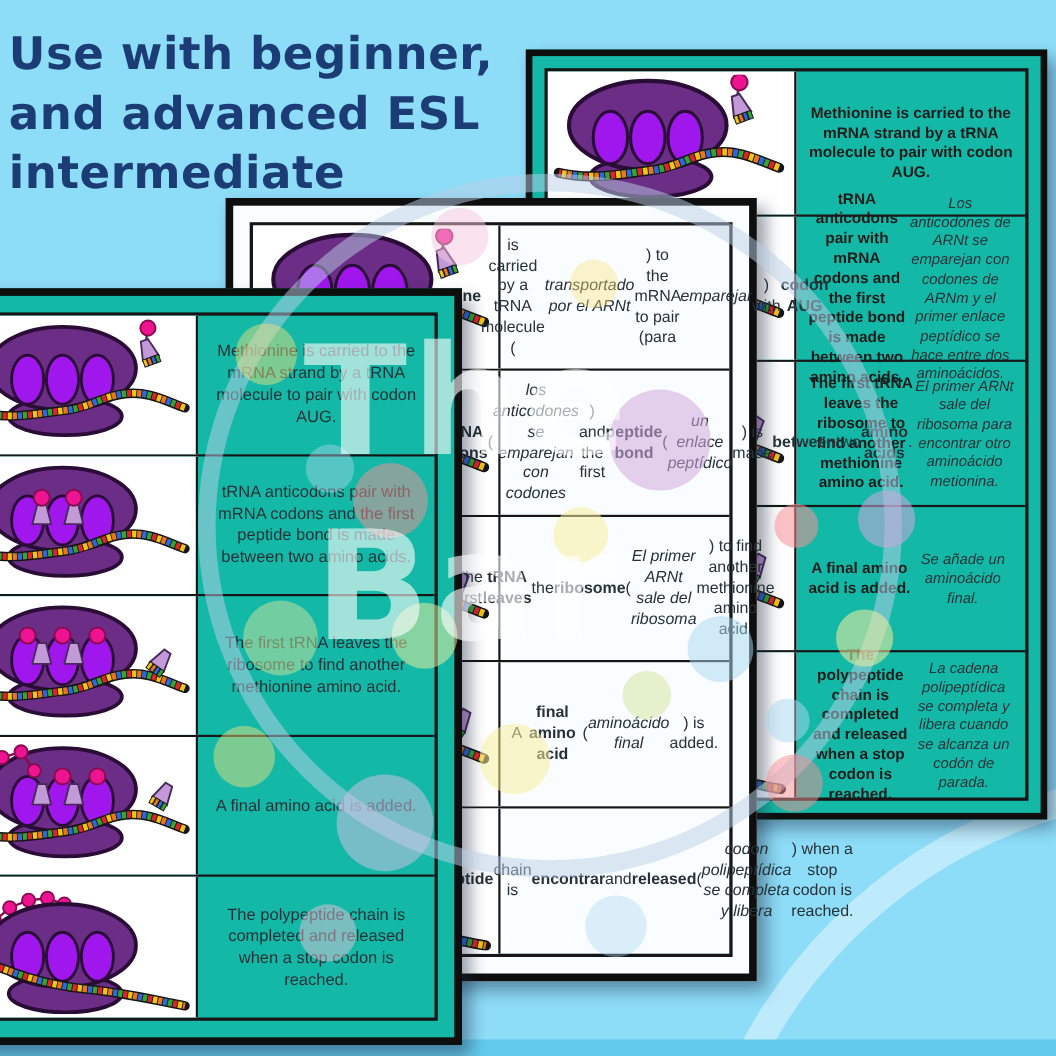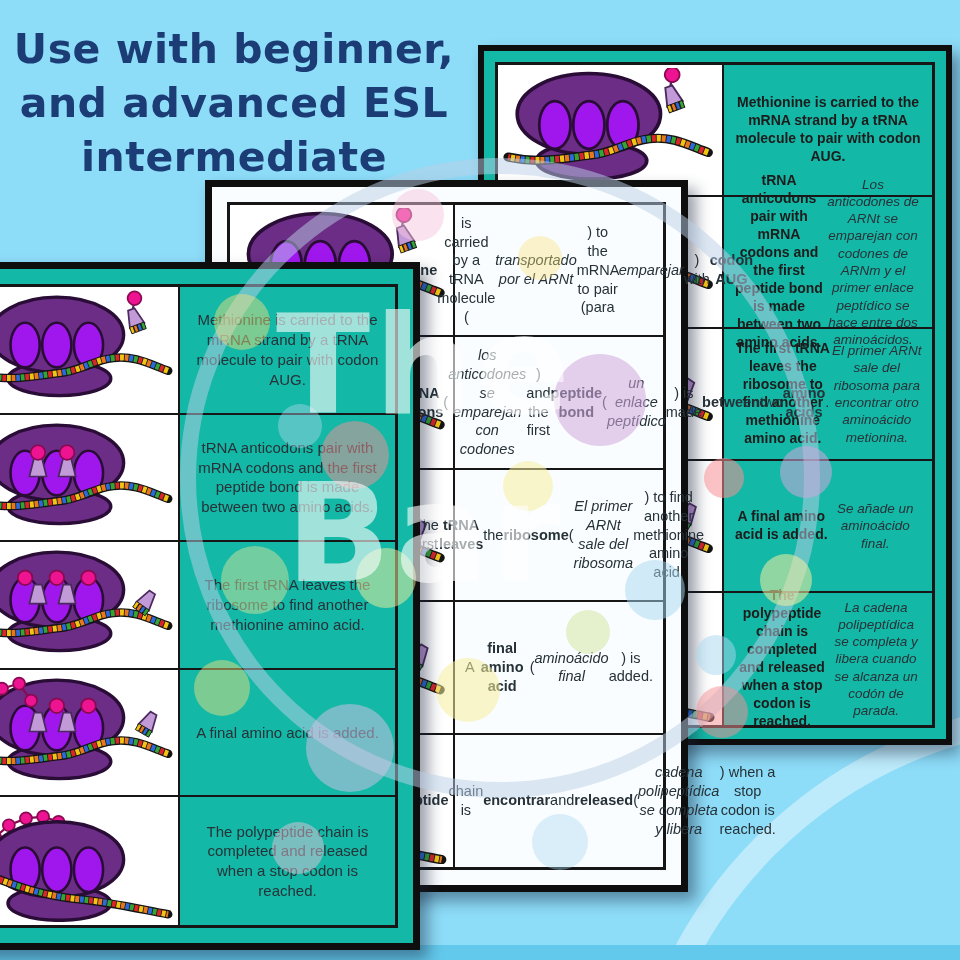--- a/index.html
+++ b/index.html
@@ -8,21 +8,21 @@
 
   
   .bottom-strip{position:absolute;left:0;bottom:0;width:960px;height:15px;
                 background:#63c9ec;z-index:0;}
   .bg-swoosh{position:absolute;left:620px;top:700px;width:880px;height:880px;
              border-radius:50%;border:26px solid rgba(255,255,255,.42);
              z-index:0;}
 
   
   .headline{position:absolute;left:8px;top:22px;width:452px;z-index:1;
-            text-align:center;color:#1b3c74;font-weight:bold;
+            text-align:left;color:#1b3c74;font-weight:bold;
             font-size:41px;line-height:1.32;letter-spacing:.5px;
             font-family:"DejaVu Sans","Liberation Sans",sans-serif;}
 
   
   .page{position:absolute;background:#14b8a6;border:7px solid #0e0e0e;
         box-sizing:border-box;box-shadow:8px 9px 14px rgba(25,35,60,.45);}
   .page-back  {left:478px;top:45px; width:474px;height:700px;z-index:2;
                border-width:6px;padding:11px;}
   .page-middle{left:205px;top:180px;width:483px;height:712px;z-index:3;
                padding:15px;background:#fafdff;}
@@ -395,21 +395,21 @@
     <ellipse cx="129" cy="62" rx="17" ry="26" fill="#a017ee" stroke="#2a0d36" stroke-width="3"></ellipse>
   </g>
             <path d="M 2 80 C 40 96 75 108 115 112 C 155 116 180 122 222 130" fill="none" stroke="#141414" stroke-width="10" stroke-linecap="round"></path>
             <path d="M 2 80 C 40 96 75 108 115 112 C 155 116 180 122 222 130" fill="none" stroke="#f2c413" stroke-width="7" stroke-dasharray="4.5 22.5" stroke-dashoffset="-3"></path>
             <path d="M 2 80 C 40 96 75 108 115 112 C 155 116 180 122 222 130" fill="none" stroke="#e87820" stroke-width="7" stroke-dasharray="4.5 22.5" stroke-dashoffset="-8.4"></path>
             <path d="M 2 80 C 40 96 75 108 115 112 C 155 116 180 122 222 130" fill="none" stroke="#2d69d8" stroke-width="7" stroke-dasharray="4.5 22.5" stroke-dashoffset="-13.8"></path>
             <path d="M 2 80 C 40 96 75 108 115 112 C 155 116 180 122 222 130" fill="none" stroke="#35a435" stroke-width="7" stroke-dasharray="4.5 22.5" stroke-dashoffset="-19.200000000000003"></path>
             <path d="M 2 80 C 40 96 75 108 115 112 C 155 116 180 122 222 130" fill="none" stroke="#d9262a" stroke-width="7" stroke-dasharray="4.5 22.5" stroke-dashoffset="-24.6"></path>
           </svg>
         </div>
-      <div class="cell txt-cell">The <b>polypeptide</b> chain is <b>encontrar</b> and <b>released</b> (<i>cadena polipeptídica se completa y libera</i>) when a stop codon is reached.</div>
+      <div class="cell txt-cell">The <b>polypeptide</b> chain is <b>encontrar</b> and <b>released</b> (<i>codon polipeptídica se completa y libera</i>) when a stop codon is reached.</div>
     </div>
   </div>
 </div>
 
 <div class="page page-front">
   <div class="sheet-table">
     <div class="row">
       <div class="cell img-cell">
           <svg viewBox="0 0 230 135" preserveAspectRatio="xMidYMid meet">
             <g transform="translate(0 0)">

